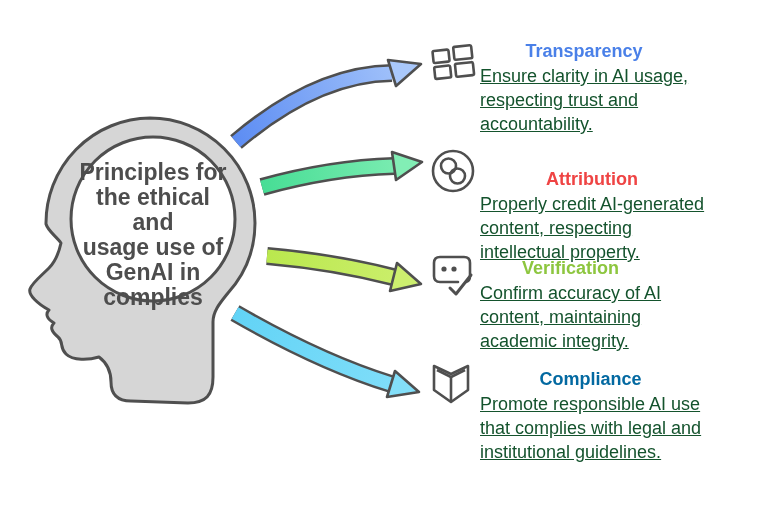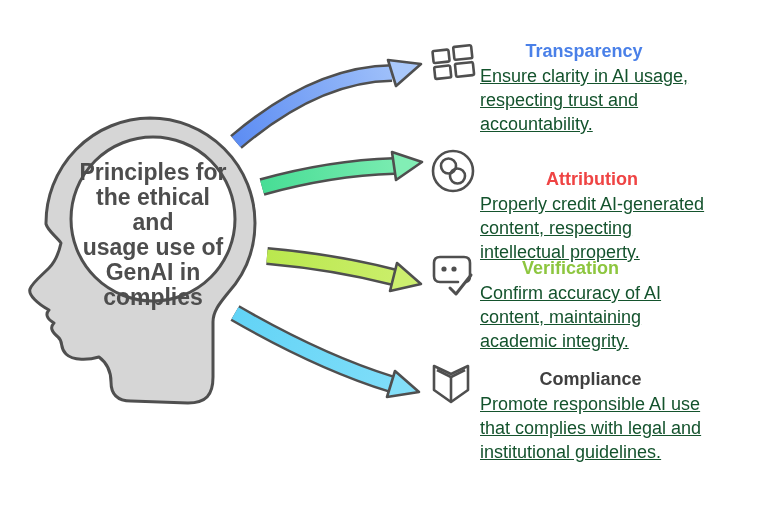--- a/index.html
+++ b/index.html
@@ -8,21 +8,21 @@
     font-family:"Liberation Sans", sans-serif;
   }
   .main-svg{position:absolute;left:0;top:0;}
   .head-label{
     position:absolute;left:73px;top:160px;width:160px;
     text-align:center;font-weight:700;font-size:23px;line-height:25px;color:#4d4d4d;
   }
   .item{position:absolute;left:480px;}
   .item-title{font-weight:700;font-size:18px;line-height:22px;margin-bottom:2px;text-align:center;}
   .item-line{font-size:18px;line-height:24px;color:#14532d;white-space:nowrap;text-decoration:underline;}
-  .t-blue{color:#4a80e8;} .t-green{color:#ef4444;margin-top:16px;} .t-lime{color:#8dc63f;} .t-cyan{color:#404040;}
+  .t-blue{color:#4a80e8;} .t-green{color:#ef4444;margin-top:16px;} .t-lime{color:#8dc63f;} .t-cyan{color:#0369a1;}
   .icon{position:absolute;}
   .icon svg{display:block;}
 </style>
 </head>
 <body>
 
 <div class="canvas">
 
   <svg class="main-svg" width="768" height="519" viewBox="0 0 768 519">
     <defs>

